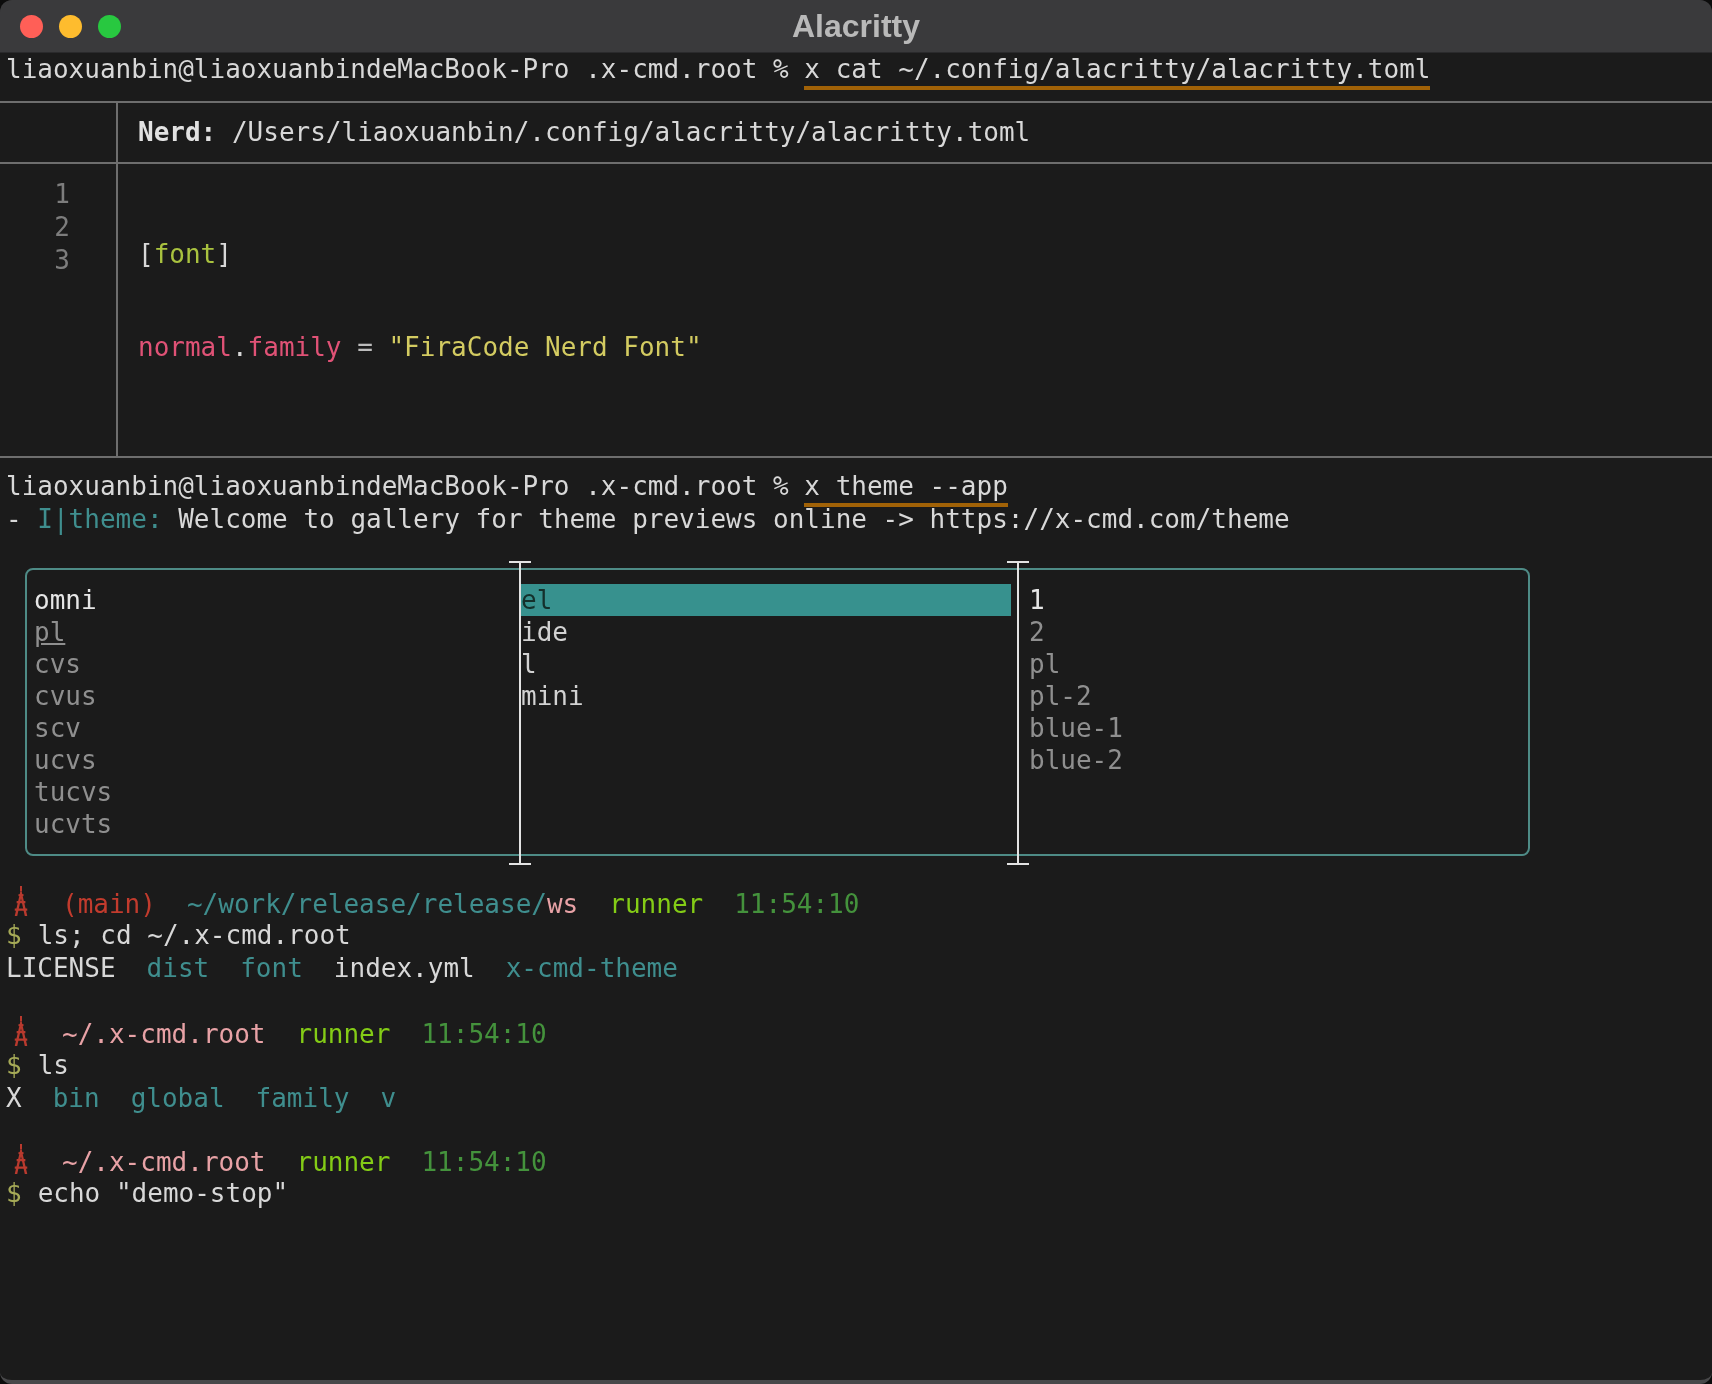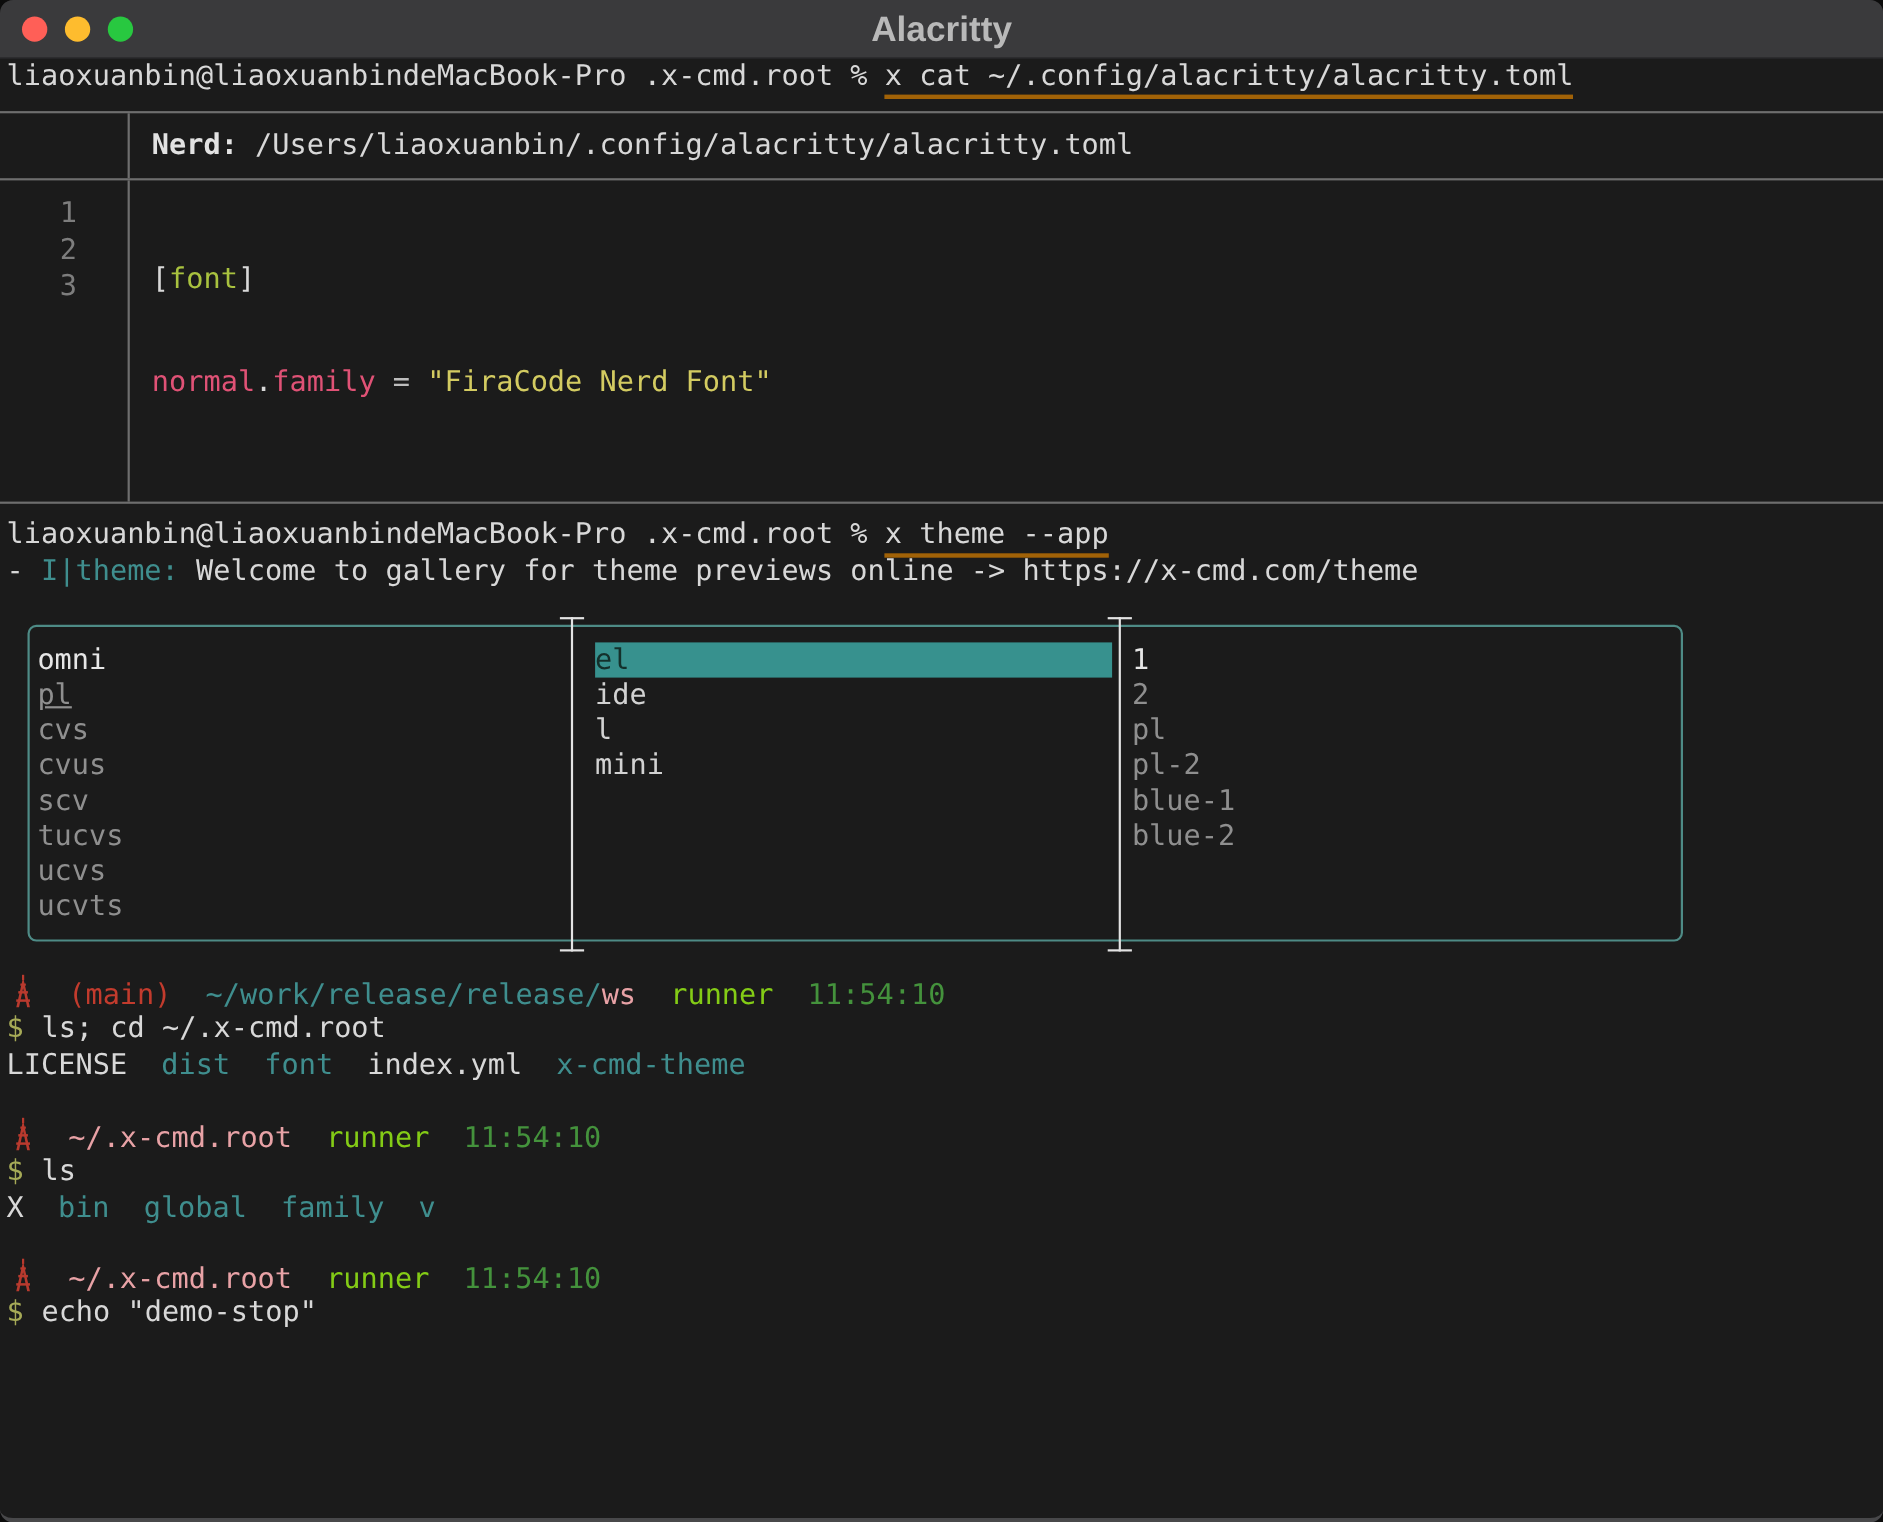--- a/index.html
+++ b/index.html
@@ -51,21 +51,21 @@
   
   .teal{color:#3f8e8e;}
   
   .selector{
     position:relative;margin:32px 0 0 25px;width:1505px;height:288px;
     border:2px solid #4e8b86;border-radius:8px;box-sizing:border-box;
     display:flex;
   }
   .sel-col{box-sizing:border-box;padding-top:14px;}
   .sel-col1{width:494px;flex:none;padding-left:7px;}
-  .sel-col2{width:498px;flex:none;padding-left:20px;}
+  .sel-col2{width:498px;flex:none;padding-left:0;}
   .sel-col3{flex:1;padding-left:10px;}
   .sel-item{height:32px;line-height:32px;white-space:pre;color:#8f8f8f;}
   .sel-item.bright{color:#e6e6e6;}
   .sel-item.mid{color:#d2d2d2;}
   .sel-item.underl{text-decoration:underline;}
   .sel-item.selected{background:#37918e;color:#14302b;margin-right:8px;}
   .divider{position:absolute;top:-9px;bottom:-11px;width:2px;background:#e3e3e3;}
   .divider::before,.divider::after{
     content:"";position:absolute;left:-10px;width:22px;height:2px;background:#e3e3e3;}
   .divider::before{top:0;}
@@ -127,22 +127,22 @@
 
     <div class="line"><span class="fg">- </span><span class="teal">I|theme:</span><span class="fg"> Welcome to gallery for theme previews online -&gt; https://x-cmd.com/theme</span></div>
 
     <div class="selector">
       <div class="sel-col sel-col1">
         <div class="sel-item bright">omni</div>
         <div class="sel-item underl">pl</div>
         <div class="sel-item">cvs</div>
         <div class="sel-item">cvus</div>
         <div class="sel-item">scv</div>
+        <div class="sel-item">ucvs</div>
         <div class="sel-item">tucvs</div>
-        <div class="sel-item">ucvs</div>
         <div class="sel-item">ucvts</div>
       </div>
       <div class="sel-col sel-col2">
         <div class="sel-item selected">el</div>
         <div class="sel-item mid">ide</div>
         <div class="sel-item mid">l</div>
         <div class="sel-item mid">mini</div>
       </div>
       <div class="sel-col sel-col3">
         <div class="sel-item bright">1</div>

